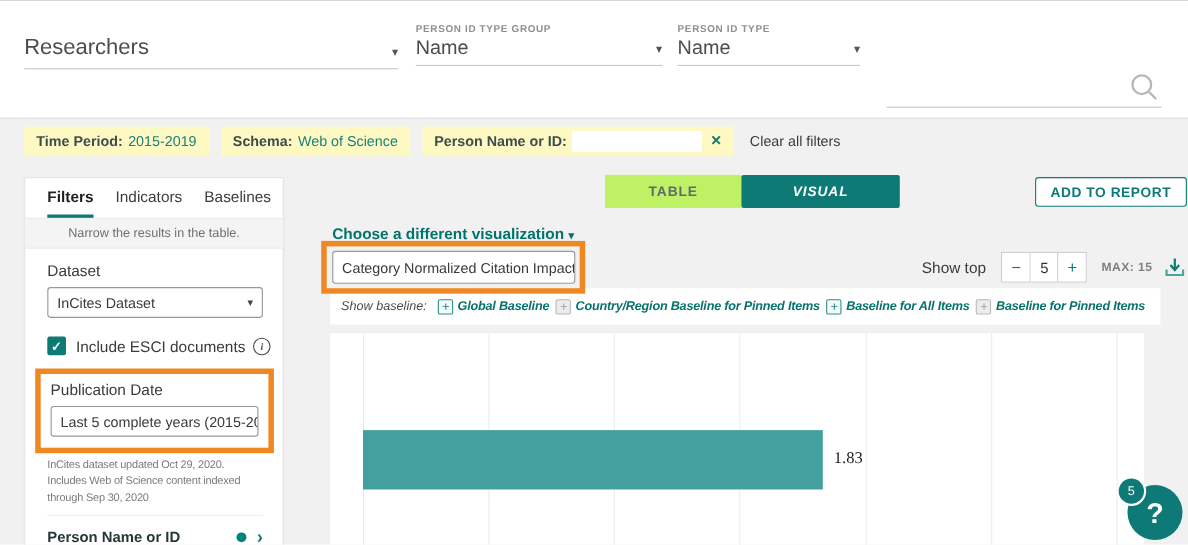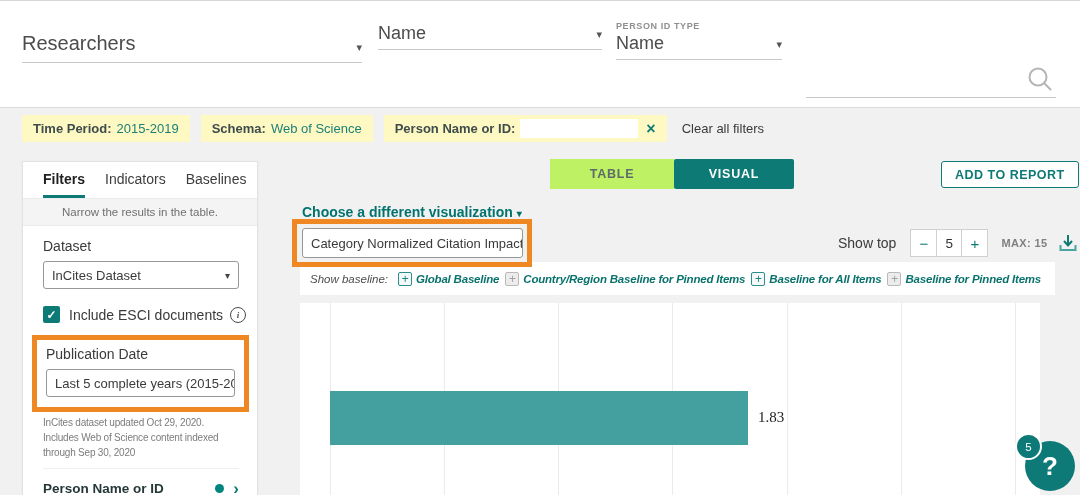--- a/index.html
+++ b/index.html
@@ -54,21 +54,21 @@
   .side-links{margin-top:8px;border-top:1px solid #f0f0f0;padding-top:6px;}
   .side-link{display:flex;align-items:center;height:26px;cursor:pointer;}
   .side-link-label{font-size:13.5px;font-weight:bold;color:#263737;flex:1;white-space:nowrap;}
   .active-dot{width:9px;height:9px;border-radius:50%;background:#00857d;margin-right:9px;flex:none;}
   .chev{color:#0d7a75;font-size:17px;font-weight:bold;line-height:1;flex:none;}
 
   
   .view-toggle{position:absolute;left:550px;top:158px;display:flex;}
   .toggle-btn{height:30px;display:flex;align-items:center;justify-content:center;font-size:12.5px;font-weight:bold;letter-spacing:.8px;cursor:pointer;box-sizing:border-box;}
   .toggle-table{width:124px;background:#bef264;color:#5f6b6b;}
-  .toggle-visual{width:120px;background:#0d7a75;color:#fff;border-radius:2px;}
+  .toggle-visual{width:144px;background:#0d7a75;color:#fff;border-radius:2px;font-style:italic;}
   .add-report-btn{position:absolute;left:941px;top:160px;height:27px;padding:0 13px;display:flex;align-items:center;background:#fff;border:1px solid #0f7a74;border-radius:3px;color:#0d7a75;font-size:12.5px;font-weight:bold;letter-spacing:.5px;cursor:pointer;box-sizing:border-box;}
   .choose-viz{position:absolute;left:302px;top:203px;font-size:14px;font-weight:bold;color:#00736e;cursor:pointer;}
   .choose-viz .caret{font-size:10px;}
   .viz-select{position:absolute;left:302px;top:227px;width:221px;height:30px;box-sizing:border-box;font-size:13px;}
   .hl-overlay{position:absolute;border:5px solid #ef8823;pointer-events:none;z-index:5;}
   .hl-viz{left:292px;top:218px;width:240px;height:48px;box-sizing:border-box;}
   .show-top{position:absolute;left:838px;top:228px;display:flex;align-items:center;}
   .show-top-label{font-size:14px;color:#3a3a3a;margin-right:14px;}
   .stepper{display:flex;}
   .step-btn{width:27px;height:28px;background:#fff;border:1px solid #d0d0d0;display:flex;align-items:center;justify-content:center;color:#0d7a75;font-size:15px;cursor:pointer;box-sizing:border-box;}
@@ -101,20 +101,21 @@
 <div class="screen">
 
   <div class="content-bg"></div>
 
   <div class="header">
     <div class="big-select sel-researchers">
       <span class="sel-value">Researchers</span>
       <span class="dd-arrow">▾</span>
     </div>
     <div class="fld-group grp1">
+      <div class="fld-label">PERSON ID TYPE GROUP</div>
       <div class="fld-select">
         <span class="sel-value">Name</span>
         <span class="dd-arrow">▾</span>
       </div>
     </div>
     <div class="fld-group grp2">
       <div class="fld-label">PERSON ID TYPE</div>
       <div class="fld-select">
         <span class="sel-value">Name</span>
         <span class="dd-arrow">▾</span>

